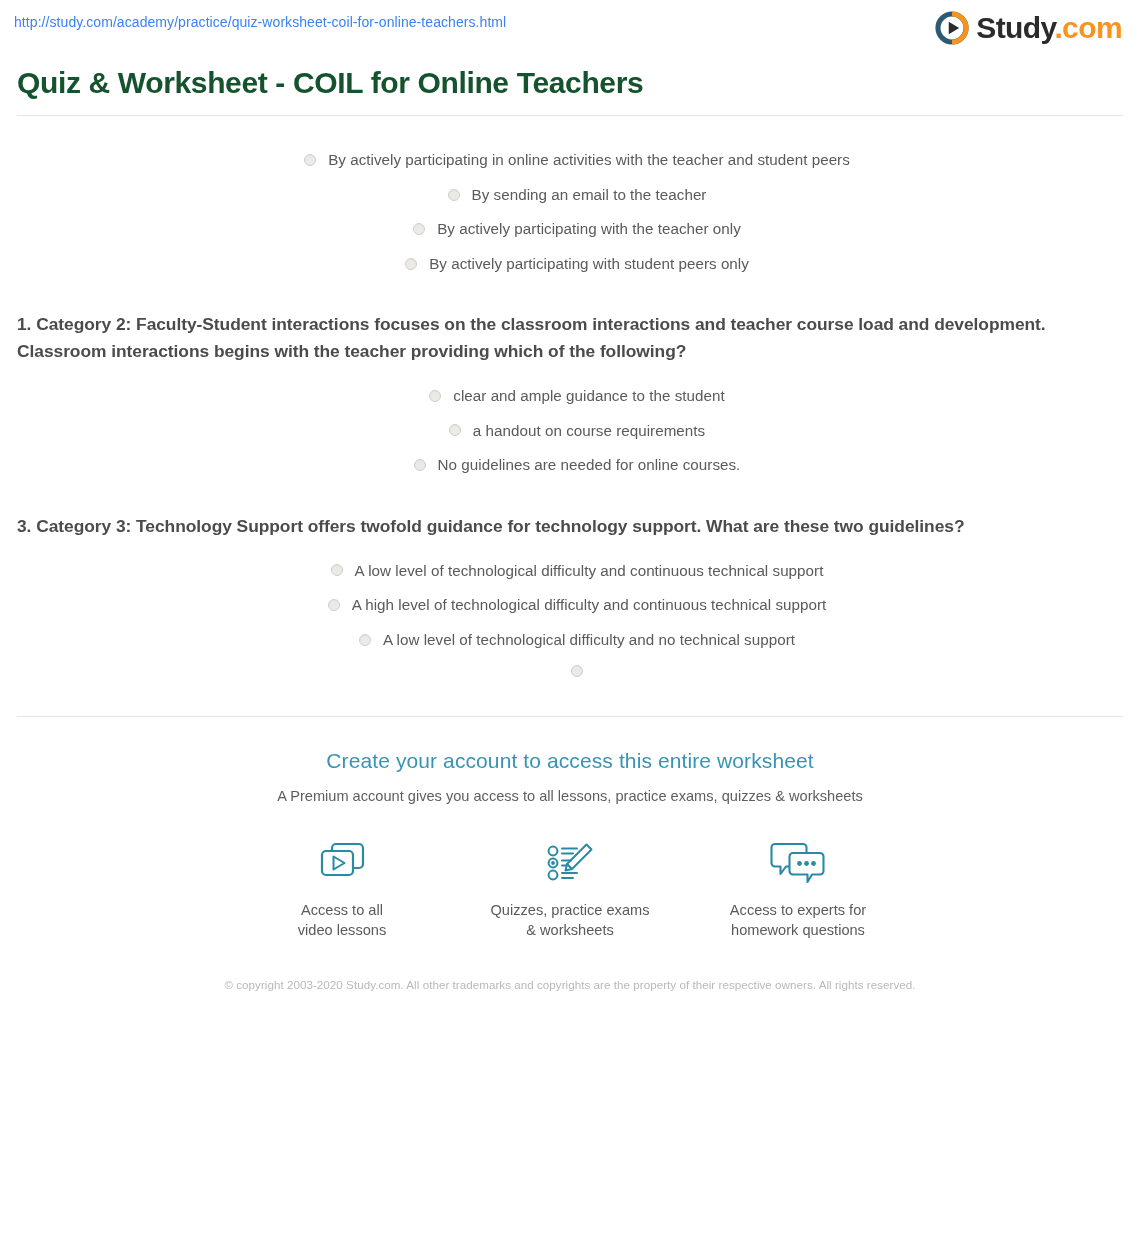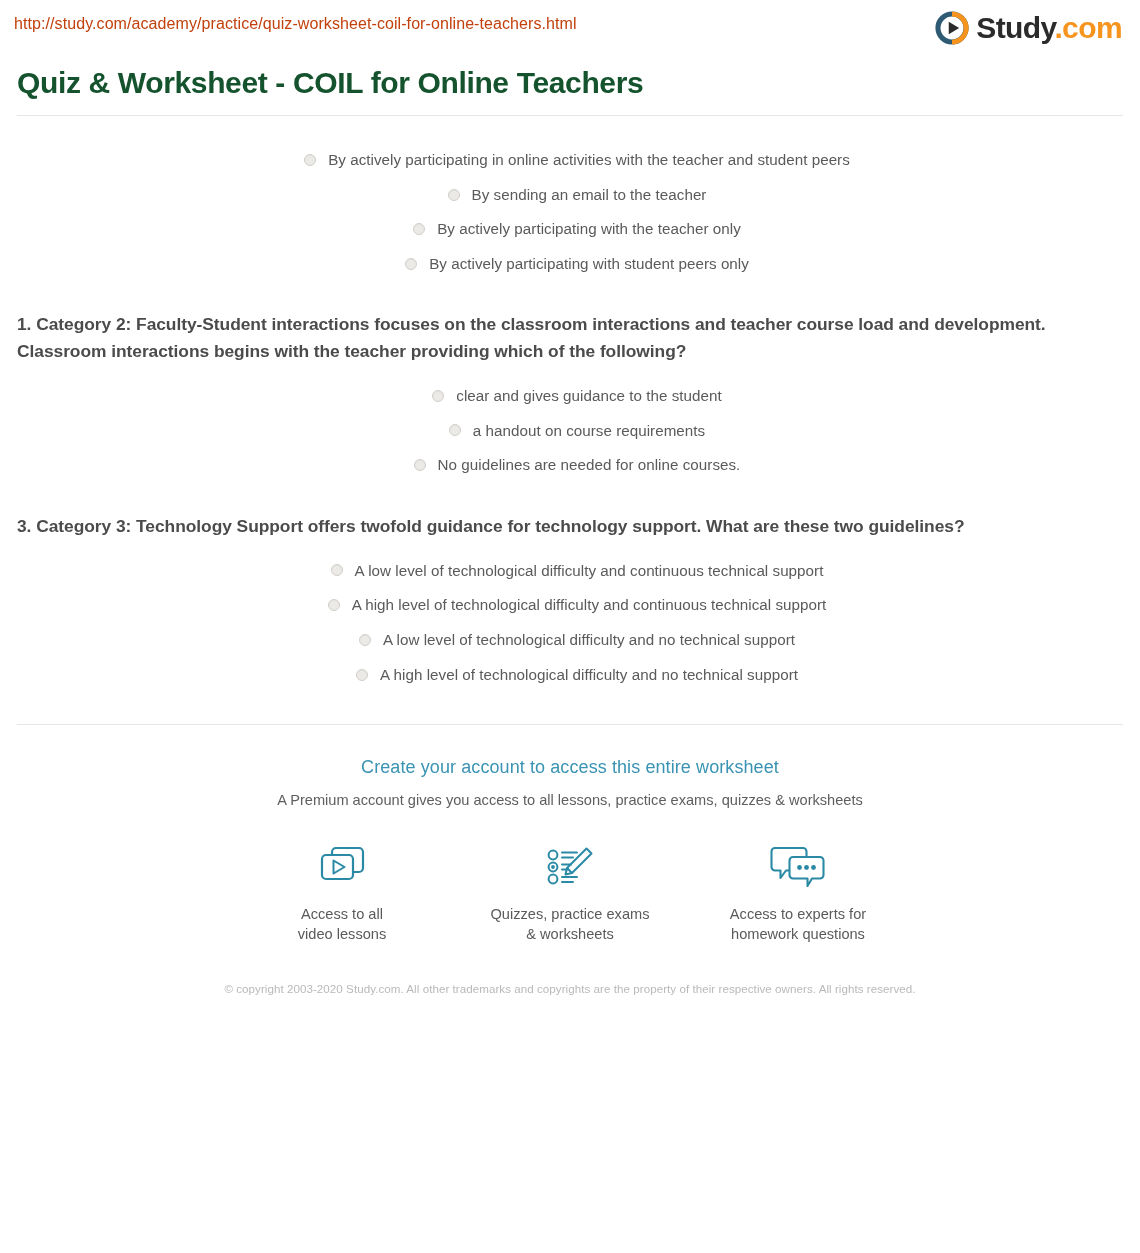--- a/index.html
+++ b/index.html
@@ -26,22 +26,22 @@
 
   
   .header {
     display: flex;
     align-items: flex-start;
     justify-content: space-between;
     padding-top: 11px;
     height: 56px;
   }
   .url {
-    font-size: 16px;
-    color: #c2410c;
+    font-size: 14px;
+    color: #3b82f6;
     letter-spacing: .005em;
     line-height: 1.2;
     padding-top: 3px;
     font-family: "Liberation Sans", sans-serif;
     white-space: nowrap;
   }
   .logo {
     display: flex;
     align-items: center;
     gap: 7px;
@@ -118,21 +118,21 @@
     margin-top: 32px;
     padding-top: 0;
     text-align: center;
   }
   .cta-rule {
     border: none;
     border-top: 1px solid #e6e6e6;
     margin: 0 3px;
   }
   .cta-heading {
-    font-size: 18px;
+    font-size: 21px;
     color: #3a93b3;
     font-weight: 400;
     margin: 31px 0 0 0;
     line-height: 1.25;
     letter-spacing: .005em;
   }
   .cta-sub {
     font-size: 14.6px;
     color: #5e5e5e;
     margin: 12px 0 0 0;
@@ -216,21 +216,21 @@
           <span class="option-label">By actively participating with student peers only</span>
         </li>
       </ul>
     </div>
 
     <div class="question-block">
       <p class="q-text">1. Category 2: Faculty-Student interactions focuses on the classroom interactions and teacher course load and development. Classroom interactions begins with the teacher providing which of the following?</p>
       <ul class="options">
         <li class="option">
           <span class="radio"></span>
-          <span class="option-label">clear and gives guidance to the student</span>
+          <span class="option-label">clear and ample guidance to the student</span>
         </li>
         <li class="option">
           <span class="radio"></span>
           <span class="option-label">a handout on course requirements</span>
         </li>
         <li class="option">
           <span class="radio"></span>
           <span class="option-label">No guidelines are needed for online courses.</span>
         </li>
       </ul>
@@ -246,21 +246,20 @@
         <li class="option">
           <span class="radio"></span>
           <span class="option-label">A high level of technological difficulty and continuous technical support</span>
         </li>
         <li class="option">
           <span class="radio"></span>
           <span class="option-label">A low level of technological difficulty and no technical support</span>
         </li>
         <li class="option">
           <span class="radio"></span>
-          <span class="option-label">A high level of technological difficulty and no technical support</span>
         </li>
       </ul>
     </div>
 
   </div>
 
   <div class="cta">
     <hr class="cta-rule">
 
     <div class="cta-heading">Create your account to access this entire worksheet</div>

